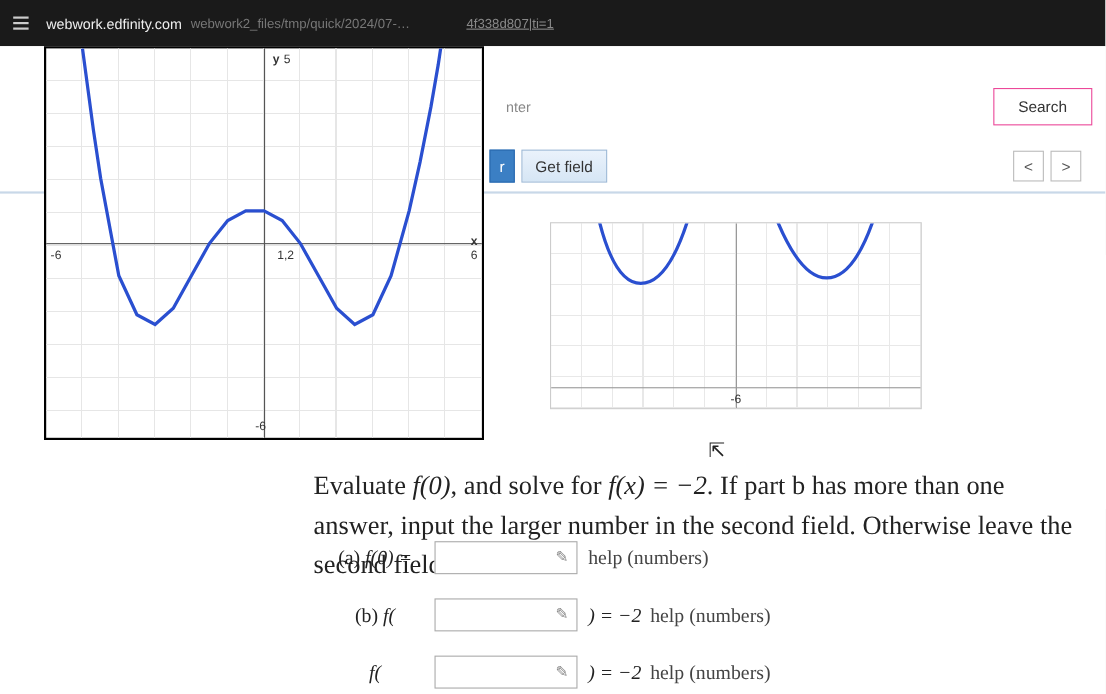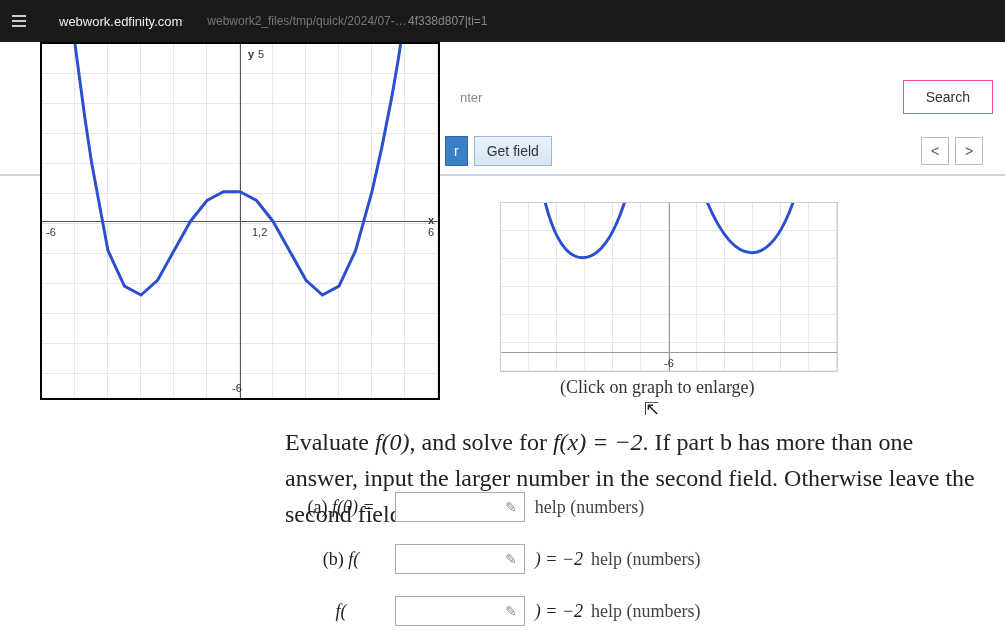--- a/index.html
+++ b/index.html
@@ -13,26 +13,26 @@
     }
     .topbar {
       background: #1a1a1a;
       color: #ccc;
       height: 42px;
       display: flex;
       align-items: center;
       padding: 0 12px;
       font-family: Arial, sans-serif;
       font-size: 13px;
-      gap: 25px;
+      gap: 8px;
       text-align: center;
     }
     .topbar .domain { color: #eee; font-weight: 500; }
     .topbar .path { color: #777; font-size: 12px; }
-    .topbar .hash { color: #888; font-size: 12px; margin-left: auto; position: absolute; left: 408px; }
+    .topbar .hash { color: #888; font-size: 12px; margin-left: auto; position: absolute; left: 424px; text-decoration: underline; }
     .hamburger { display: flex; flex-direction: column; gap: 3px; margin-right: 8px; }
     .hamburger span { width: 14px; height: 2px; background: #ccc; }
 
     .content-area {
       background: #fff;
       position: absolute;
       top: 42px; left: 0; right: 0; bottom: 0;
     }
 
     .search-row {
@@ -215,21 +215,20 @@
   <div class="mini-plot">
     <div class="mid-axis"></div>
     <div class="bot-axis"></div>
     <svg viewBox="0 0 338 170">
 
       <path d="M 40 -20 Q 55 55, 82 55 Q 110 55, 130 -20 M 200 -20 Q 225 50, 252 50 Q 280 50, 300 -20" stroke="#2a4fd0" stroke-width="3" fill="none"></path>
     </svg>
     <span class="lbl">-6</span>
   </div>
 
-  <div class="enlarge-caption">(Click on graph to enlarge)</div>
   <div class="cursor-ptr">⇱</div>
 
   <div class="problem-text">
     <span>Evaluate </span><span class="math">f(0)</span><span>, and solve for </span><span class="math">f(x) = −2</span><span>. If part b has more than one answer, input the larger number in the second field. Otherwise leave the second field blank.</span>
   </div>
 
   <div class="parts">
     <div class="part-row">
       <span class="label"><span>(a) </span><span class="math">f(0) = </span></span>
       <input class="ans-input" type="text" style="">

